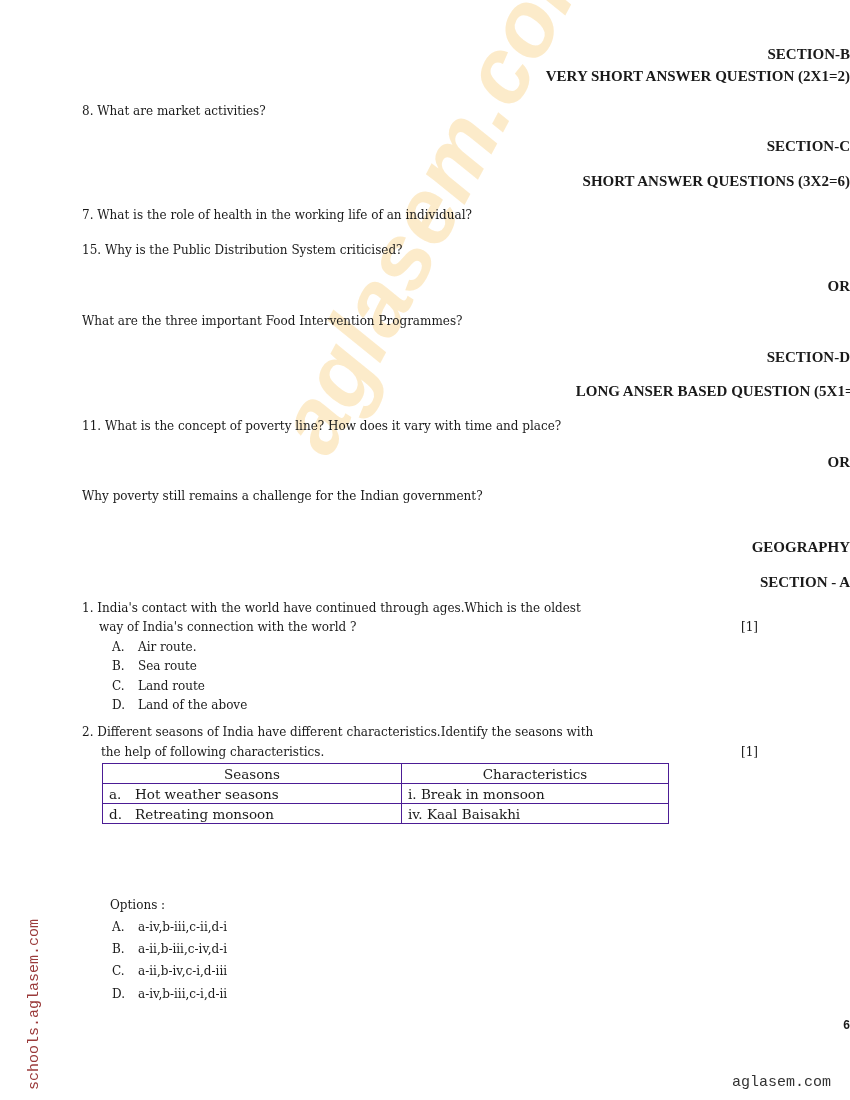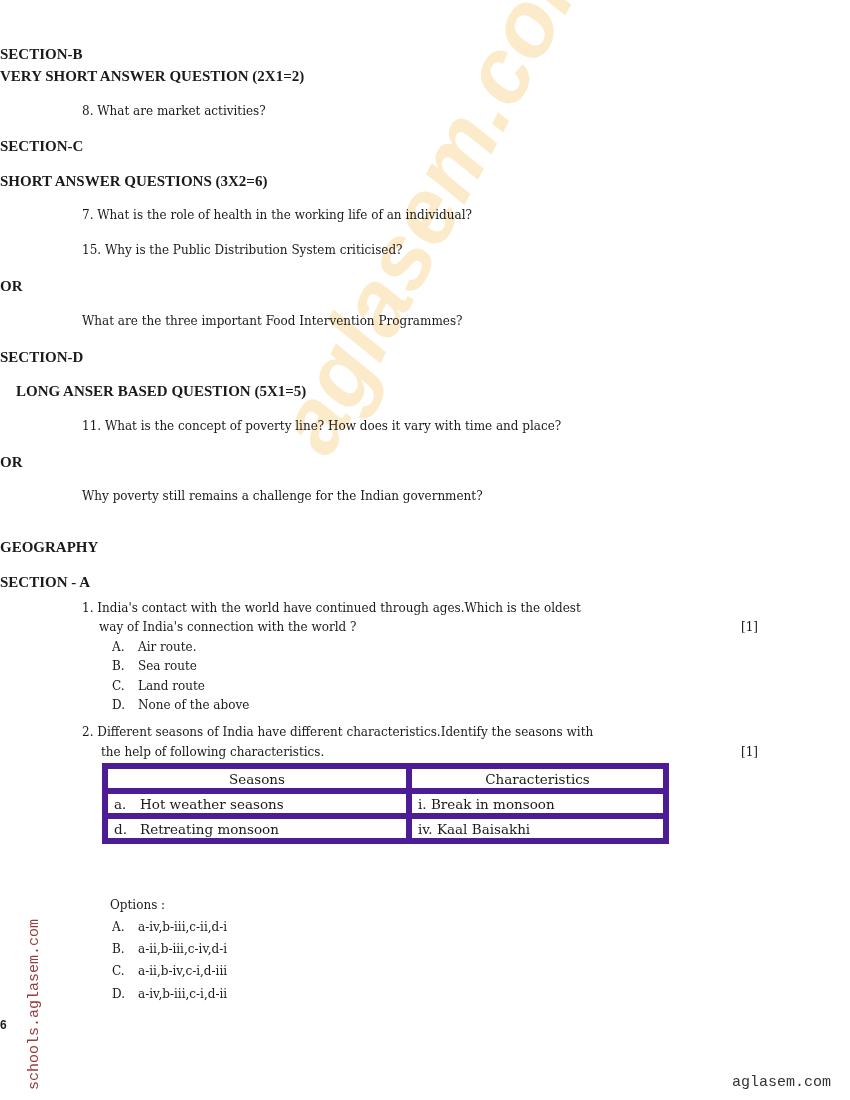--- a/index.html
+++ b/index.html
@@ -1,27 +1,27 @@
 <!DOCTYPE html>
 <html><head>
 <meta charset="utf-8">
 <style>
   html, body { margin:0; padding:0; }
   body { width:850px; height:1100px; background:#ffffff; position:relative; overflow:hidden;
          font-family:"DejaVu Serif", "Liberation Serif", serif; color:#1a1a1a; }
   .abs { position:absolute; }
-  .center { left:0; width:850px; text-align:left; }
+  .center { left:0; width:850px; text-align:right; }
   .h { font-family:"Liberation Serif", serif; font-weight:bold; font-size:15px; }
   .t { font-size:12px; white-space:nowrap; }
   .watermark { position:absolute; left:255px; top:420px; font-family:"Liberation Sans", sans-serif;
                font-weight:bold; font-style:italic; font-size:92px; color:#fbdca0; opacity:0.55;
                transform:rotate(-62deg); transform-origin:left top; white-space:nowrap; }
   table.seasons { position:absolute; left:102px; top:763px; width:567px; border-collapse:collapse;
                   font-size:13.5px; }
-  table.seasons td, table.seasons th { border:6px solid #4c1d95; padding:0 6px; height:19px; font-weight:normal; }
+  table.seasons td, table.seasons th { border:1px solid #4c1d95; padding:0 6px; height:19px; font-weight:normal; }
   table.seasons th { text-align:center; }
   .lbl { display:inline-block; width:26px; }
   .side { position:absolute; left:26px; top:1090px; transform:rotate(-90deg); transform-origin:left top;
           font-family:"Liberation Mono", monospace; font-size:15px; color:#9a3a3a; white-space:nowrap; }
   .foot { position:absolute; left:732px; top:1074px; font-family:"Liberation Mono", monospace; font-size:15px; color:#333; }
 </style>
 </head>
 <body>
 
 <div class="watermark">aglasem.com</div>
@@ -46,21 +46,21 @@
 <div class="abs center h" style="top:539px;">GEOGRAPHY</div>
 <div class="abs center h" style="top:574px;">SECTION - A</div>
 
 <div class="abs t" style="left:82px; top:601px;">1. India's contact with the world have continued through ages.Which is the oldest</div>
 <div class="abs t" style="left:99px; top:620px;">way of India's connection with the world ?</div>
 <div class="abs t" style="left:741px; top:620px;">[1]</div>
 
 <div class="abs t" style="left:112px; top:640px;"><span class="lbl">A.</span><span>Air route.</span></div>
 <div class="abs t" style="left:112px; top:659px;"><span class="lbl">B.</span><span>Sea route</span></div>
 <div class="abs t" style="left:112px; top:679px;"><span class="lbl">C.</span><span>Land route</span></div>
-<div class="abs t" style="left:112px; top:698px;"><span class="lbl">D.</span><span>None of the above</span></div>
+<div class="abs t" style="left:112px; top:698px;"><span class="lbl">D.</span><span>Land of the above</span></div>
 
 <div class="abs t" style="left:82px; top:725px;">2. Different seasons of India have different characteristics.Identify the seasons with</div>
 <div class="abs t" style="left:101px; top:745px;">the help of following characteristics.</div>
 <div class="abs t" style="left:741px; top:745px;">[1]</div>
 
 <table class="seasons">
   <tbody>
       <tr>
     <th style="width:286px;">Seasons</th>
     <th>Characteristics</th>

